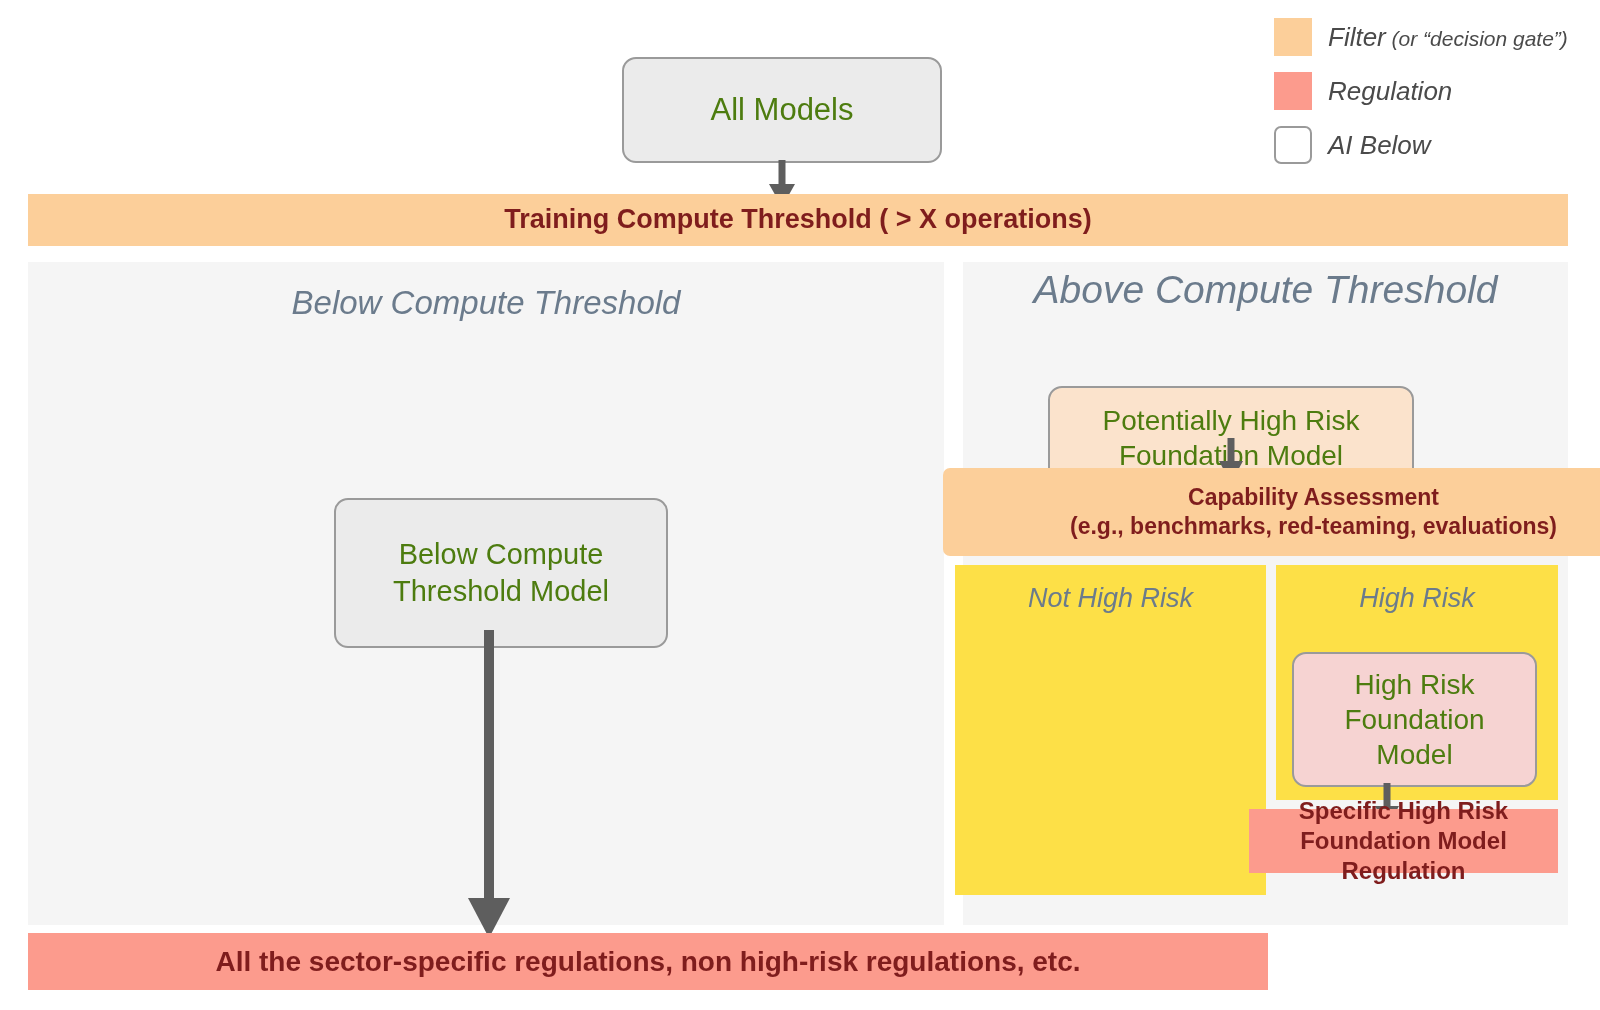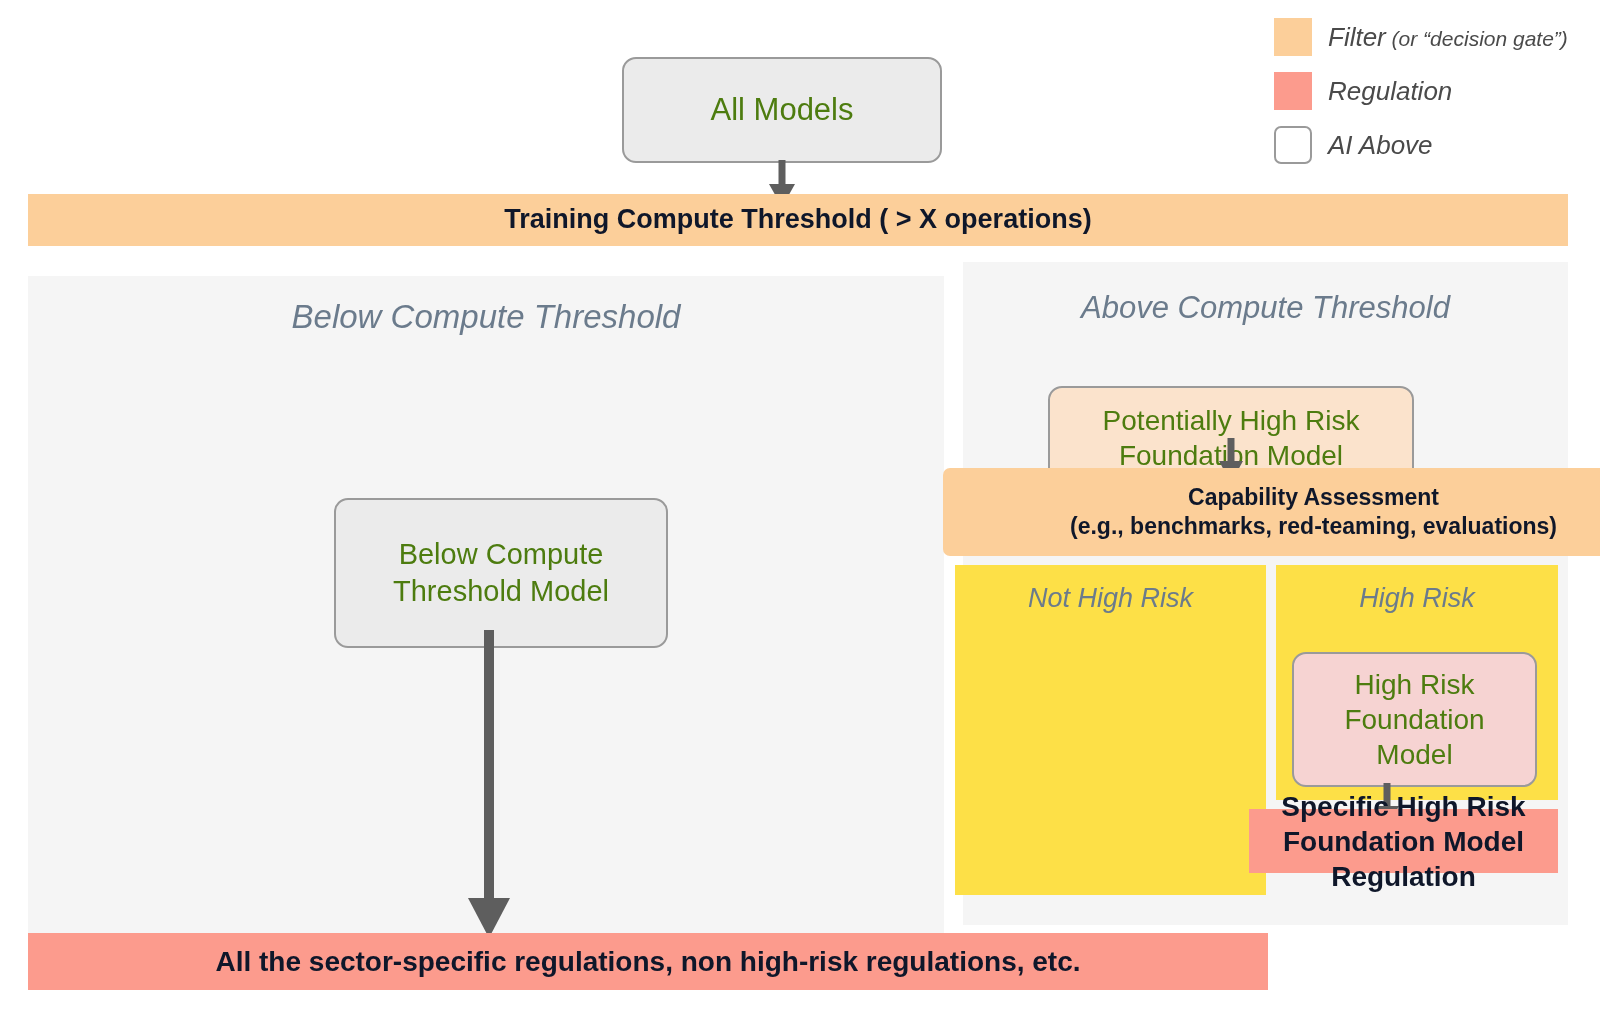--- a/index.html
+++ b/index.html
@@ -74,21 +74,21 @@
 
   
   .bar {
     position: absolute;
     box-sizing: border-box;
     display: flex;
     align-items: center;
     justify-content: center;
     text-align: center;
     font-weight: bold;
-    color: #0f172a;
+    color: #7f1d1d;
     line-height: 1.25;
   }
   .bar.filter { background: #FCCF9A; }
   .bar.reg    { background: #FC9B8D; }
 
   
   .panel {
     position: absolute;
     box-sizing: border-box;
   }
@@ -122,60 +122,60 @@
       <div class="legend-label"><span>Filter</span><span class="sub"> (or “decision gate”)</span></div>
     </div>
 
     <div class="legend-row">
       <div class="swatch reg"></div>
       <div class="legend-label">Regulation</div>
     </div>
 
     <div class="legend-row">
       <div class="swatch model"></div>
-      <div class="legend-label">AI Above</div>
+      <div class="legend-label">AI Below</div>
     </div>
 
   </div>
 
   <div class="node grey" style="left:622px; top:57px; width:320px; height:106px; font-size:31px;">
     <span>All Models</span>
   </div>
 
   <div class="arrow" style="left:766px; top:160px;">
     <svg width="32" height="48" viewBox="0 0 32 48">
       <line x1="16" y1="0" x2="16" y2="32" stroke="#5e5e5e" stroke-width="7"></line>
       <polygon points="16,47 3,24 29,24" fill="#5e5e5e"></polygon>
     </svg>
   </div>
 
   <div class="bar filter" style="left:28px; top:194px; width:1540px; height:52px; font-size:27px;">
     <span>Training Compute Threshold ( &gt; X operations)</span>
   </div>
 
-  <div class="panel light" style="left:28px; top:276px; width:916px; height:663px;">
+  <div class="panel light" style="left:28px; top:262px; width:916px; height:663px;">
     <div class="panel-title" style="top:22px; font-size:33px;">Below Compute Threshold</div>
   </div>
 
   <div class="node grey" style="left:334px; top:498px; width:334px; height:150px; font-size:29px;">
     <span>
       <span style="white-space:pre-line;">Below Compute
 Threshold Model</span>
     </span>
   </div>
 
   <div class="arrow" style="left:466px; top:630px;">
     <svg width="46" height="310" viewBox="0 0 46 310">
       <line x1="23" y1="0" x2="23" y2="272" stroke="#5e5e5e" stroke-width="10"></line>
       <polygon points="23,308 2,268 44,268" fill="#5e5e5e"></polygon>
     </svg>
   </div>
 
   <div class="panel light" style="left:963px; top:262px; width:605px; height:663px;">
-    <div class="panel-title" style="top:28px; font-size:31px;text-align:center;">Above Compute Threshold</div>
+    <div class="panel-title" style="top:6px; font-size:39px;text-align:center;">Above Compute Threshold</div>
   </div>
 
   <div class="node peach" style="left:1048px; top:338px; width:366px; height:104px; font-size:28px;">
     <span>
       <span style="white-space:pre-line;">Potentially High Risk
 Foundation Model</span>
     </span>
   </div>
 
   <div class="arrow" style="left:1216px; top:438px;">
@@ -206,21 +206,21 @@
     </span>
   </div>
 
   <div class="arrow" style="left:1372px; top:783px;">
     <svg width="30" height="46" viewBox="0 0 30 46">
       <line x1="15" y1="0" x2="15" y2="30" stroke="#5e5e5e" stroke-width="7"></line>
       <polygon points="15,45 3,23 27,23" fill="#5e5e5e"></polygon>
     </svg>
   </div>
 
-  <div class="bar reg" style="left:1249px; top:809px; width:309px; height:64px; font-size:28px;">
+  <div class="bar reg" style="left:1249px; top:809px; width:309px; height:64px; font-size:24px;">
     <span style="white-space:pre-line;">Specific High Risk
 Foundation Model
 Regulation</span>
   </div>
 
   <div class="bar reg" style="left:28px; top:933px; width:1240px; height:57px; font-size:28px;">
     <span>All the sector-specific regulations, non high-risk regulations, etc.</span>
   </div>
 
 </div>

